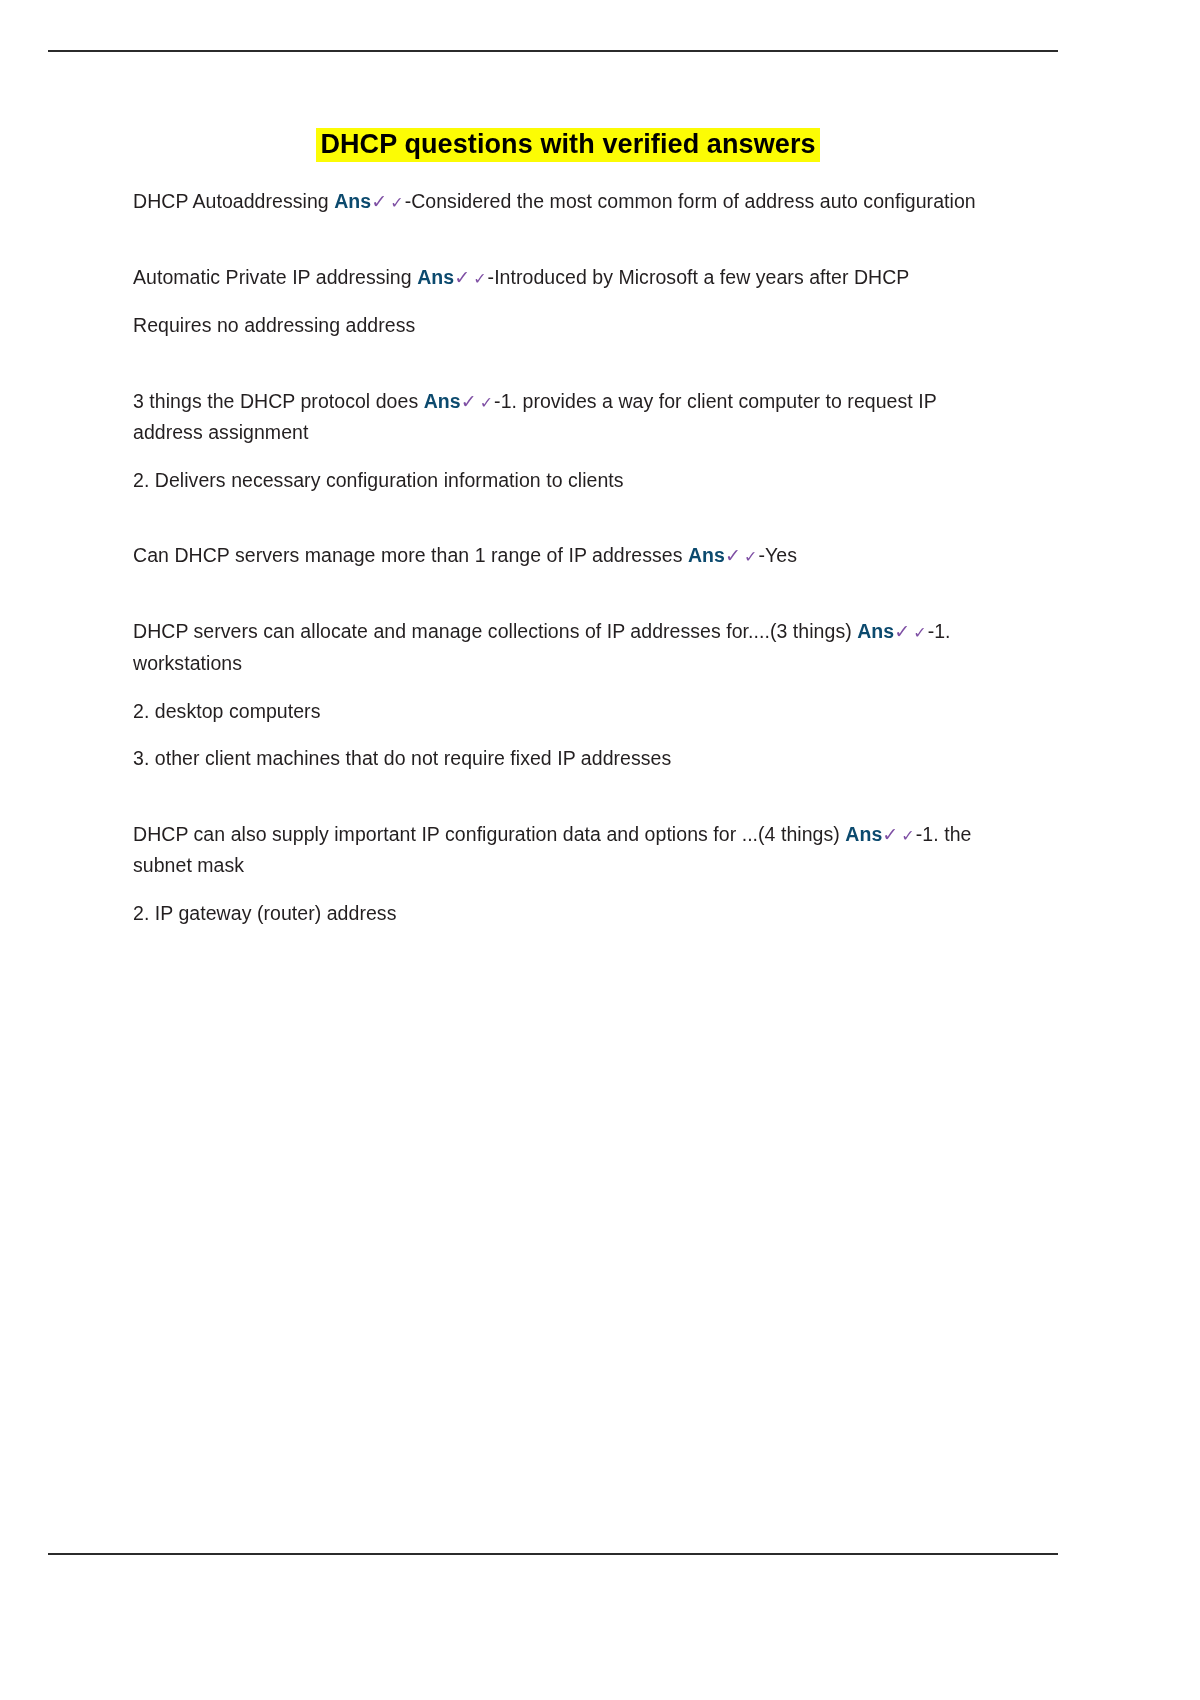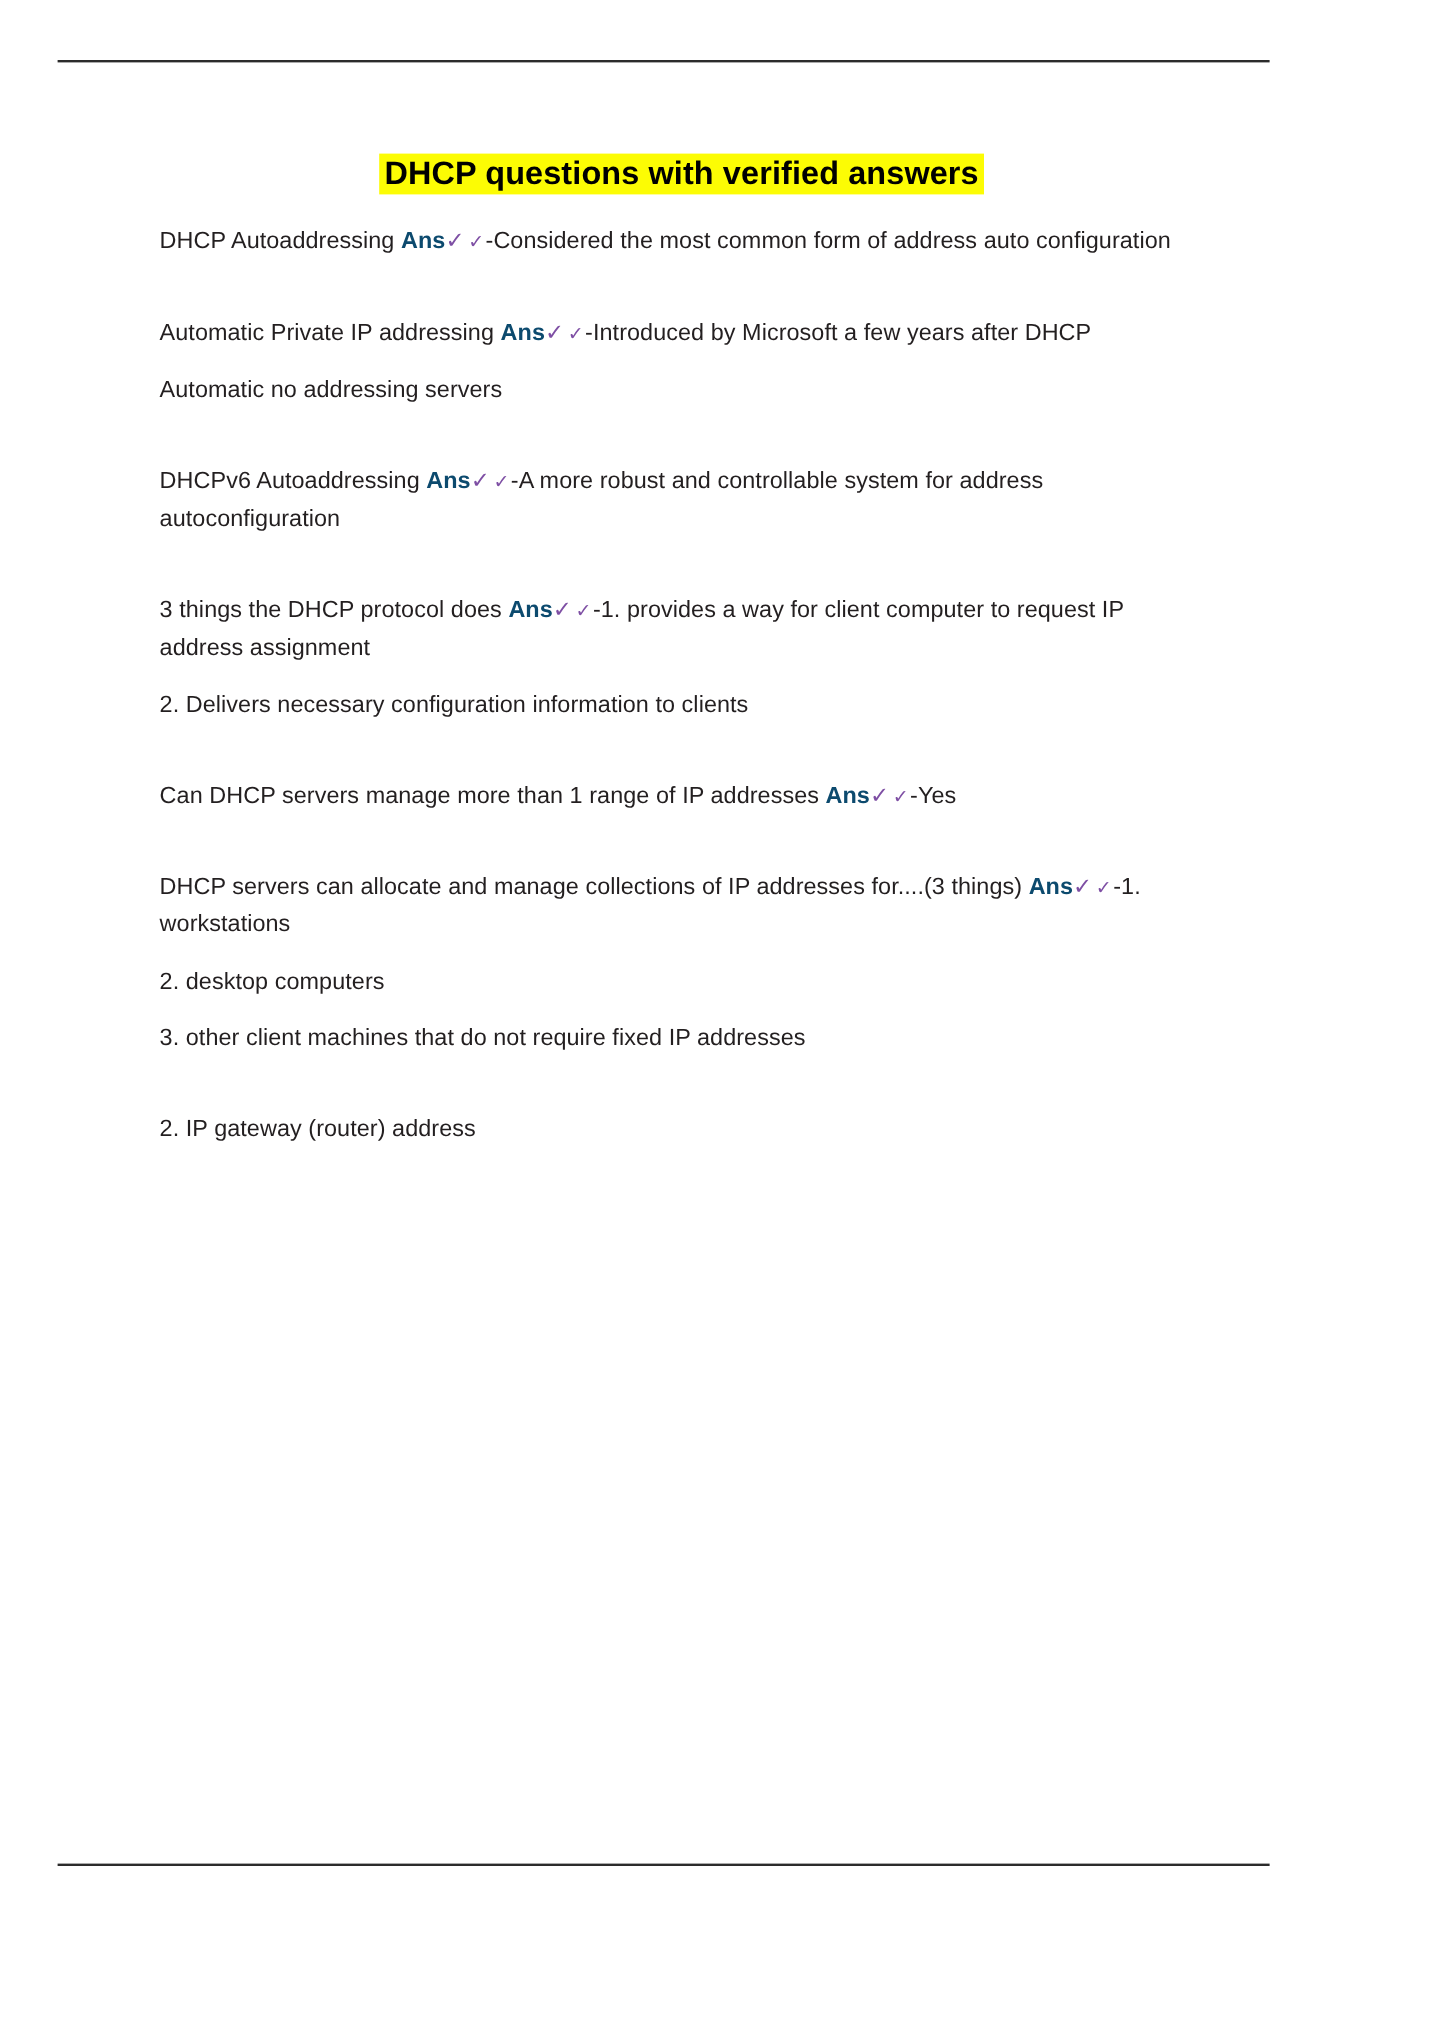--- a/index.html
+++ b/index.html
@@ -101,36 +101,34 @@
     <h1 class="doc-title">
       <span class="hl">DHCP questions with verified answers</span>
     </h1>
 
     <div id="qa-container">
         <div class="qa-block">
           <p class="line"><span>DHCP Autoaddressing </span><span class="ans">Ans</span><span class="check">✓</span><span class="check2">✓</span><span class="dash">-</span><span>Considered the most common form of address auto configuration</span></p>
         </div>
         <div class="qa-block">
           <p class="line"><span>Automatic Private IP addressing </span><span class="ans">Ans</span><span class="check">✓</span><span class="check2">✓</span><span class="dash">-</span><span>Introduced by Microsoft a few years after DHCP</span></p>
-          <p class="line sub">Automatic no addressing servers</p>
-        </div>
-        <div class="qa-block">
-          <p class="line"><span>DHCPv6 Autoaddressing </span><span class="ans">Ans</span><span class="check">✓</span><span class="check2">✓</span><span class="dash">-</span><span>A more robust and controllable system for address autoconfiguration</span></p>
+          <p class="line sub">Requires no addressing address</p>
         </div>
         <div class="qa-block">
           <p class="line"><span>3 things the DHCP protocol does </span><span class="ans">Ans</span><span class="check">✓</span><span class="check2">✓</span><span class="dash">-</span><span>1. provides a way for client computer to request IP address assignment</span></p>
           <p class="line sub">2. Delivers necessary configuration information to clients</p>
         </div>
         <div class="qa-block">
           <p class="line"><span>Can DHCP servers manage more than 1 range of IP addresses </span><span class="ans">Ans</span><span class="check">✓</span><span class="check2">✓</span><span class="dash">-</span><span>Yes</span></p>
         </div>
         <div class="qa-block">
           <p class="line"><span>DHCP servers can allocate and manage collections of IP addresses for....(3 things) </span><span class="ans">Ans</span><span class="check">✓</span><span class="check2">✓</span><span class="dash">-</span><span>1. workstations</span></p>
           <p class="line sub">2. desktop computers</p>
           <p class="line sub">3. other client machines that do not require fixed IP addresses</p>
         </div>
         <div class="qa-block">
+          <p class="line"><span>DHCP can also supply important IP configuration data and options for ...(4 things) </span><span class="ans">Ans</span><span class="check">✓</span><span class="check2">✓</span><span class="dash">-</span><span>1. the subnet mask</span></p>
           <p class="line sub">2. IP gateway (router) address</p>
         </div>
       </div>
 
   </div>
 </div>
 
 </body></html>

